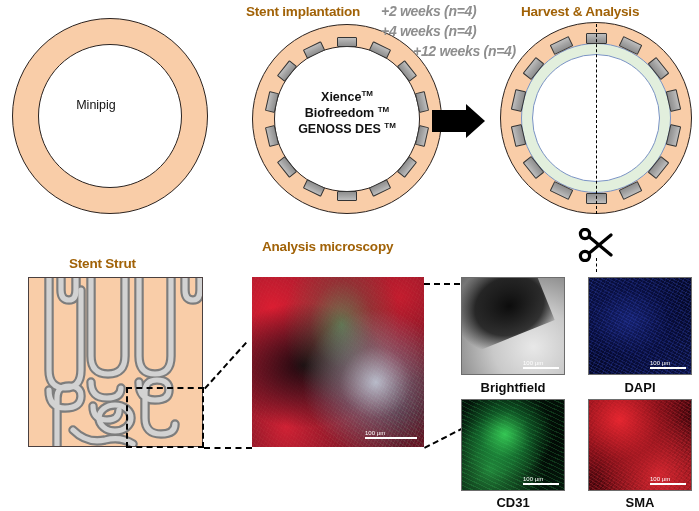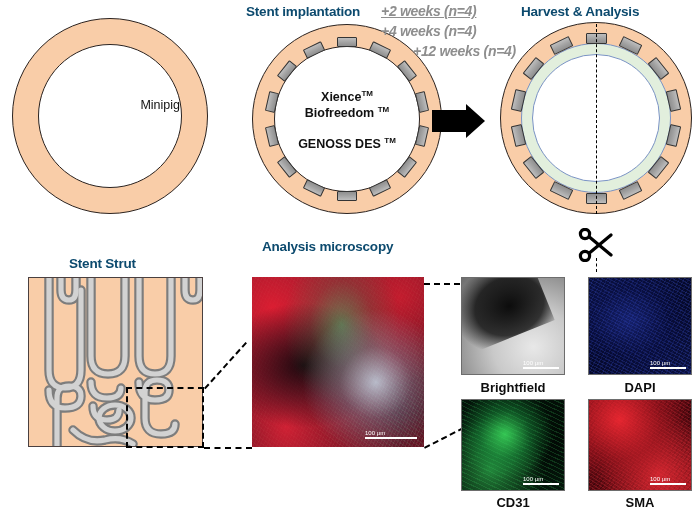--- a/index.html
+++ b/index.html
@@ -21,21 +21,21 @@
     width: 699px; height: 511px;
   }
   .lbl {
     position: absolute;
     font-family: "Liberation Sans", sans-serif;
     white-space: nowrap;
   }
   .title-bold {
     font-weight: bold;
     font-size: 13.5px;
-    color: #0c4a6e;
+    color: #a16207;
     letter-spacing: -0.2px;
   }
   .timeline {
     font-style: italic;
     font-weight: bold;
     font-size: 14px;
     color: #8e8e8e;
     letter-spacing: -0.3px;
   }
   
@@ -198,21 +198,21 @@
   }
 </style>
 </head>
 <body>
 
 <div class="fig">
 
   <div>
     <div class="ring artery-outer" style="left:12px; top:18px; width:196px; height:196px;"></div>
     <div class="ring artery-lumen" style="left:38px; top:44px; width:144px; height:144px;"></div>
-    <div class="circ-text" style="top:98px; left:12px; width:168px;text-align:right;">
+    <div class="circ-text" style="top:98px; left:12px; width:168px;">
       <div class="c-reg">Minipig</div>
     </div>
   </div>
 
   <div class="lbl title-bold" style="left:246px; top:4px;">Stent implantation</div>
 
   <div>
     <div class="ring artery-outer" style="left:252px; top:24px; width:190px; height:190px;"></div>
     <div class="ring artery-lumen" style="left:274px; top:46px; width:146px; height:146px;"></div>
 
@@ -229,26 +229,26 @@
         <div class="strut" style="width: 20px; height: 10px; left: 276.799px; top: 162.009px; transform: rotate(231.429deg);"></div>
         <div class="strut" style="width: 20px; height: 10px; left: 261.931px; top: 131.134px; transform: rotate(257.143deg);"></div>
         <div class="strut" style="width: 20px; height: 10px; left: 261.931px; top: 96.8659px; transform: rotate(282.857deg);"></div>
         <div class="strut" style="width: 20px; height: 10px; left: 276.799px; top: 65.9913px; transform: rotate(308.571deg);"></div>
         <div class="strut" style="width: 20px; height: 10px; left: 303.591px; top: 44.6254px; transform: rotate(334.286deg);"></div>
       </div>
 
     <div class="circ-text" style="top:89px; left:252px; width:190px;">
       <div class="c-bold"><span>Xience</span><span class="tm">TM</span></div>
       <div class="c-bold" style="margin-top:1px;"><span>Biofreedom </span><span class="tm">TM</span></div>
-      <div class="c-bold" style="margin-top:16px;"><span>GENOSS DES </span><span class="tm">TM</span></div>
-    </div>
-  </div>
-
-  <div>
-    <div class="lbl timeline" style="left:381px; top:3px;text-decoration:underline;">+2 weeks (n=4)</div>
+      <div class="c-bold" style="margin-top:1px;"><span>GENOSS DES </span><span class="tm">TM</span></div>
+    </div>
+  </div>
+
+  <div>
+    <div class="lbl timeline" style="left:381px; top:3px;">+2 weeks (n=4)</div>
     <div class="lbl timeline" style="left:381px; top:23px;">+4 weeks (n=4)</div>
     <div class="lbl timeline" style="left:381px; top:43px;margin-left:32px;">+12 weeks (n=4)</div>
   </div>
 
   <div>
     <div class="arrow-body" style="left:432px; top:110px; width:34px; height:22px;"></div>
     <div class="arrow-head" style="left:466px; top:104px;"></div>
   </div>
 
   <div class="lbl title-bold" style="left:521px; top:4px;">Harvest &amp; Analysis</div>

